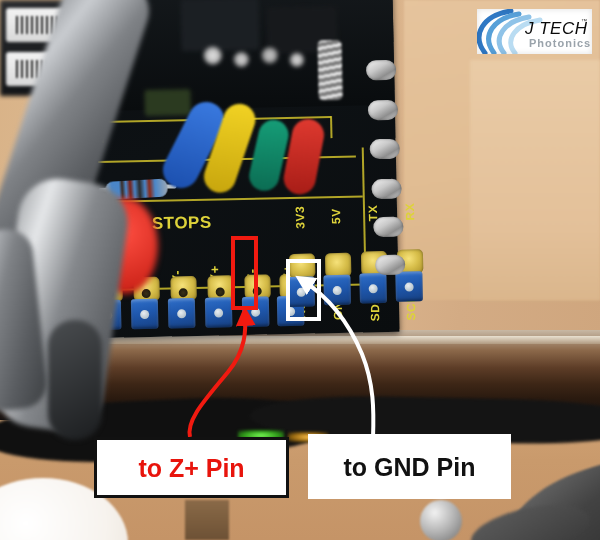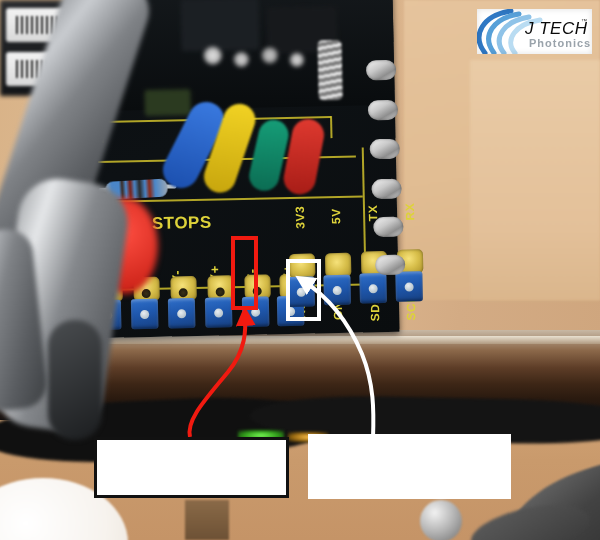--- a/index.html
+++ b/index.html
@@ -391,23 +391,25 @@
       </marker>
     </defs>
     <path d="M 190 437 C 186 420 205 400 228 372 C 246 350 246 330 245 314" stroke="#f11a10" stroke-width="4" fill="none" marker-end="url(#arrowRed)"></path>
     <path d="M 373 438 C 374 410 374 384 362 354 C 346 316 324 294 302 280" stroke="#ffffff" stroke-width="4" fill="none" marker-end="url(#arrowWhite)"></path>
   </svg>
 
   <div class="hl-box" id="hl-red"></div>
   <div class="hl-box" id="hl-white"></div>
 
   <div class="callout" id="callout-red">
+    <span class="l2">to Z+ Pin</span>
   </div>
 
   <div class="callout" id="callout-black">
+    <span class="l2">to GND Pin</span>
   </div>
 
   <div id="logo">
     <svg class="arcs" width="115" height="45" viewBox="0 0 115 45">
       <path d="M 8 44 C -6 26 6 6 34 2" stroke="#2f78c4" stroke-width="5" fill="none" stroke-linecap="round"></path>
       <path d="M 17 44 C 4 27 16 9 42 5" stroke="#57a0d8" stroke-width="5" fill="none" stroke-linecap="round"></path>
       <path d="M 27 44 C 15 29 27 12 52 8" stroke="#8fc3e8" stroke-width="5" fill="none" stroke-linecap="round"></path>
       <path d="M 38 44 C 27 31 38 15 63 11" stroke="#b9dcf2" stroke-width="5" fill="none" stroke-linecap="round"></path>
     </svg>
     <div class="jtech">J TECH</div>

